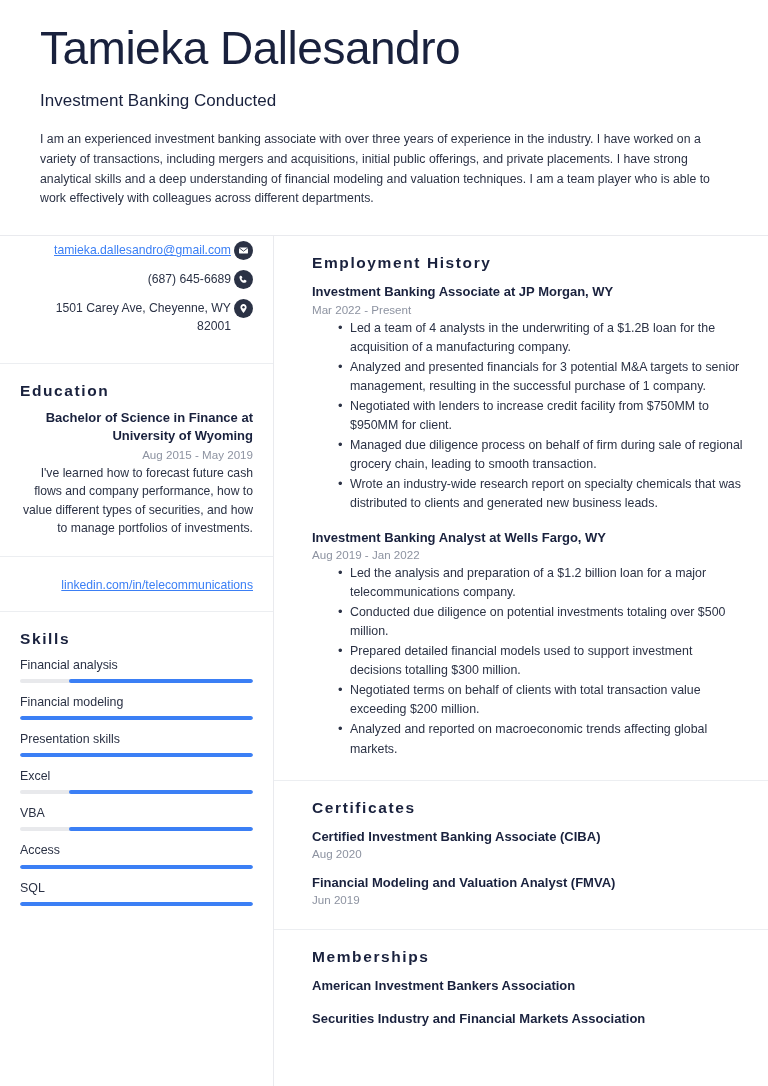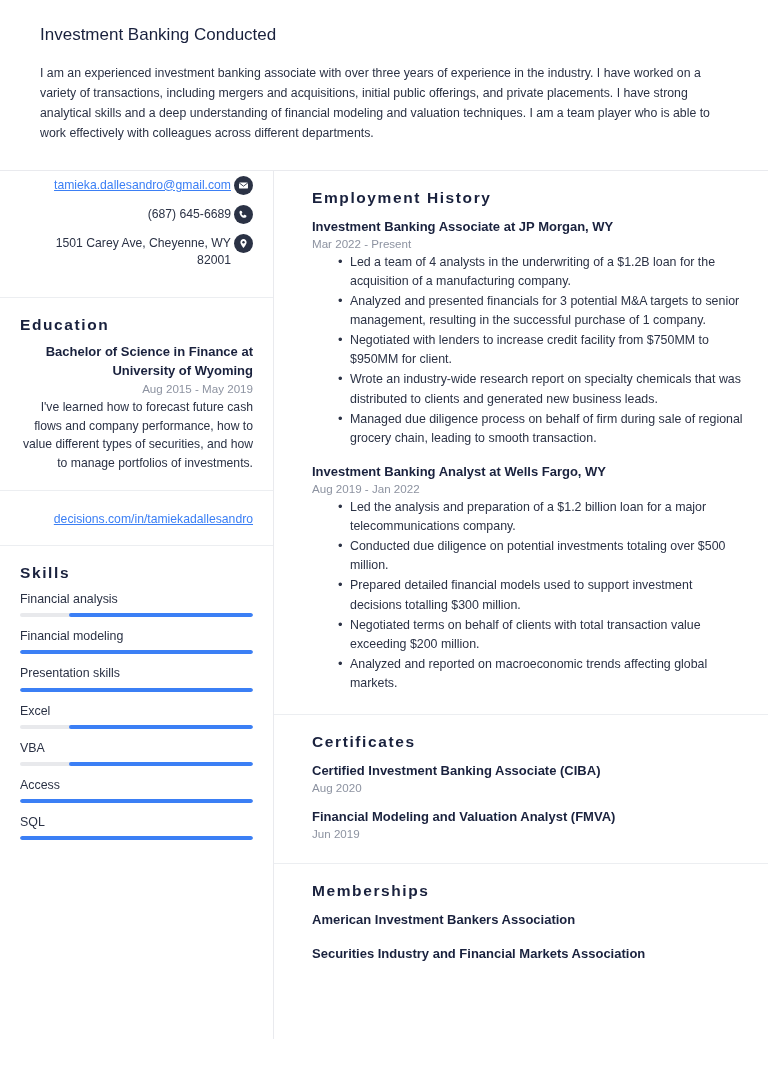--- a/index.html
+++ b/index.html
@@ -260,20 +260,21 @@
     color: #19213d;
     line-height: 1.4;
   }
 </style>
 </head>
 <body>
 
 <div class="page">
 
   <div class="header">
+    <h1 class="name">Tamieka Dallesandro</h1>
     <div class="job-title">Investment Banking Conducted</div>
     <p class="summary">I am an experienced investment banking associate with over three years of experience in the industry. I have worked on a variety of transactions, including mergers and acquisitions, initial public offerings, and private placements. I have strong analytical skills and a deep understanding of financial modeling and valuation techniques. I am a team player who is able to work effectively with colleagues across different departments.</p>
   </div>
   <div class="hr-full"></div>
 
   <div class="columns">
 
     <div class="col-left">
 
       <div class="lsection contact-list">
@@ -315,21 +316,21 @@
         <div class="lheading">Education</div>
         <div>
           <div class="edu-title">Bachelor of Science in Finance at University of Wyoming</div>
           <div class="edu-date">Aug 2015 - May 2019</div>
           <div class="edu-desc">I've learned how to forecast future cash flows and company performance, how to value different types of securities, and how to manage portfolios of investments.</div>
         </div>
       </div>
 
       <div class="lsection">
         <div class="links-list">
-          <a class="profile-link" href="#">decisions.com/in/tamiekadallesandro</a>
+          <a class="profile-link" href="#">linkedin.com/in/telecommunications</a>
         </div>
       </div>
 
       <div class="lsection last">
         <div class="lheading">Skills</div>
         <div id="skills-list">
             <div class="skill">
               <div class="skill-name">Financial analysis</div>
               <div class="skill-track">
                 <div class="skill-fill" style="width: 79%;"></div>
@@ -381,22 +382,22 @@
       <div class="rsection">
         <div class="rheading">Employment History</div>
         <div id="employment-list">
             <div class="entry">
               <div class="entry-title">Investment Banking Associate at JP Morgan, WY</div>
               <div class="entry-date">Mar 2022 - Present</div>
               <ul class="bullets">
                 <li>Led a team of 4 analysts in the underwriting of a $1.2B loan for the acquisition of a manufacturing company.</li>
                 <li>Analyzed and presented financials for 3 potential M&amp;A targets to senior management, resulting in the successful purchase of 1 company.</li>
                 <li>Negotiated with lenders to increase credit facility from $750MM to $950MM for client.</li>
+                <li>Managed due diligence process on behalf of firm during sale of regional grocery chain, leading to smooth transaction.</li>
                 <li>Wrote an industry-wide research report on specialty chemicals that was distributed to clients and generated new business leads.</li>
-                <li>Managed due diligence process on behalf of firm during sale of regional grocery chain, leading to smooth transaction.</li>
               </ul>
             </div>
             <div class="entry">
               <div class="entry-title">Investment Banking Analyst at Wells Fargo, WY</div>
               <div class="entry-date">Aug 2019 - Jan 2022</div>
               <ul class="bullets">
                 <li>Led the analysis and preparation of a $1.2 billion loan for a major telecommunications company.</li>
                 <li>Conducted due diligence on potential investments totaling over $500 million.</li>
                 <li>Prepared detailed financial models used to support investment decisions totalling $300 million.</li>
                 <li>Negotiated terms on behalf of clients with total transaction value exceeding $200 million.</li>

